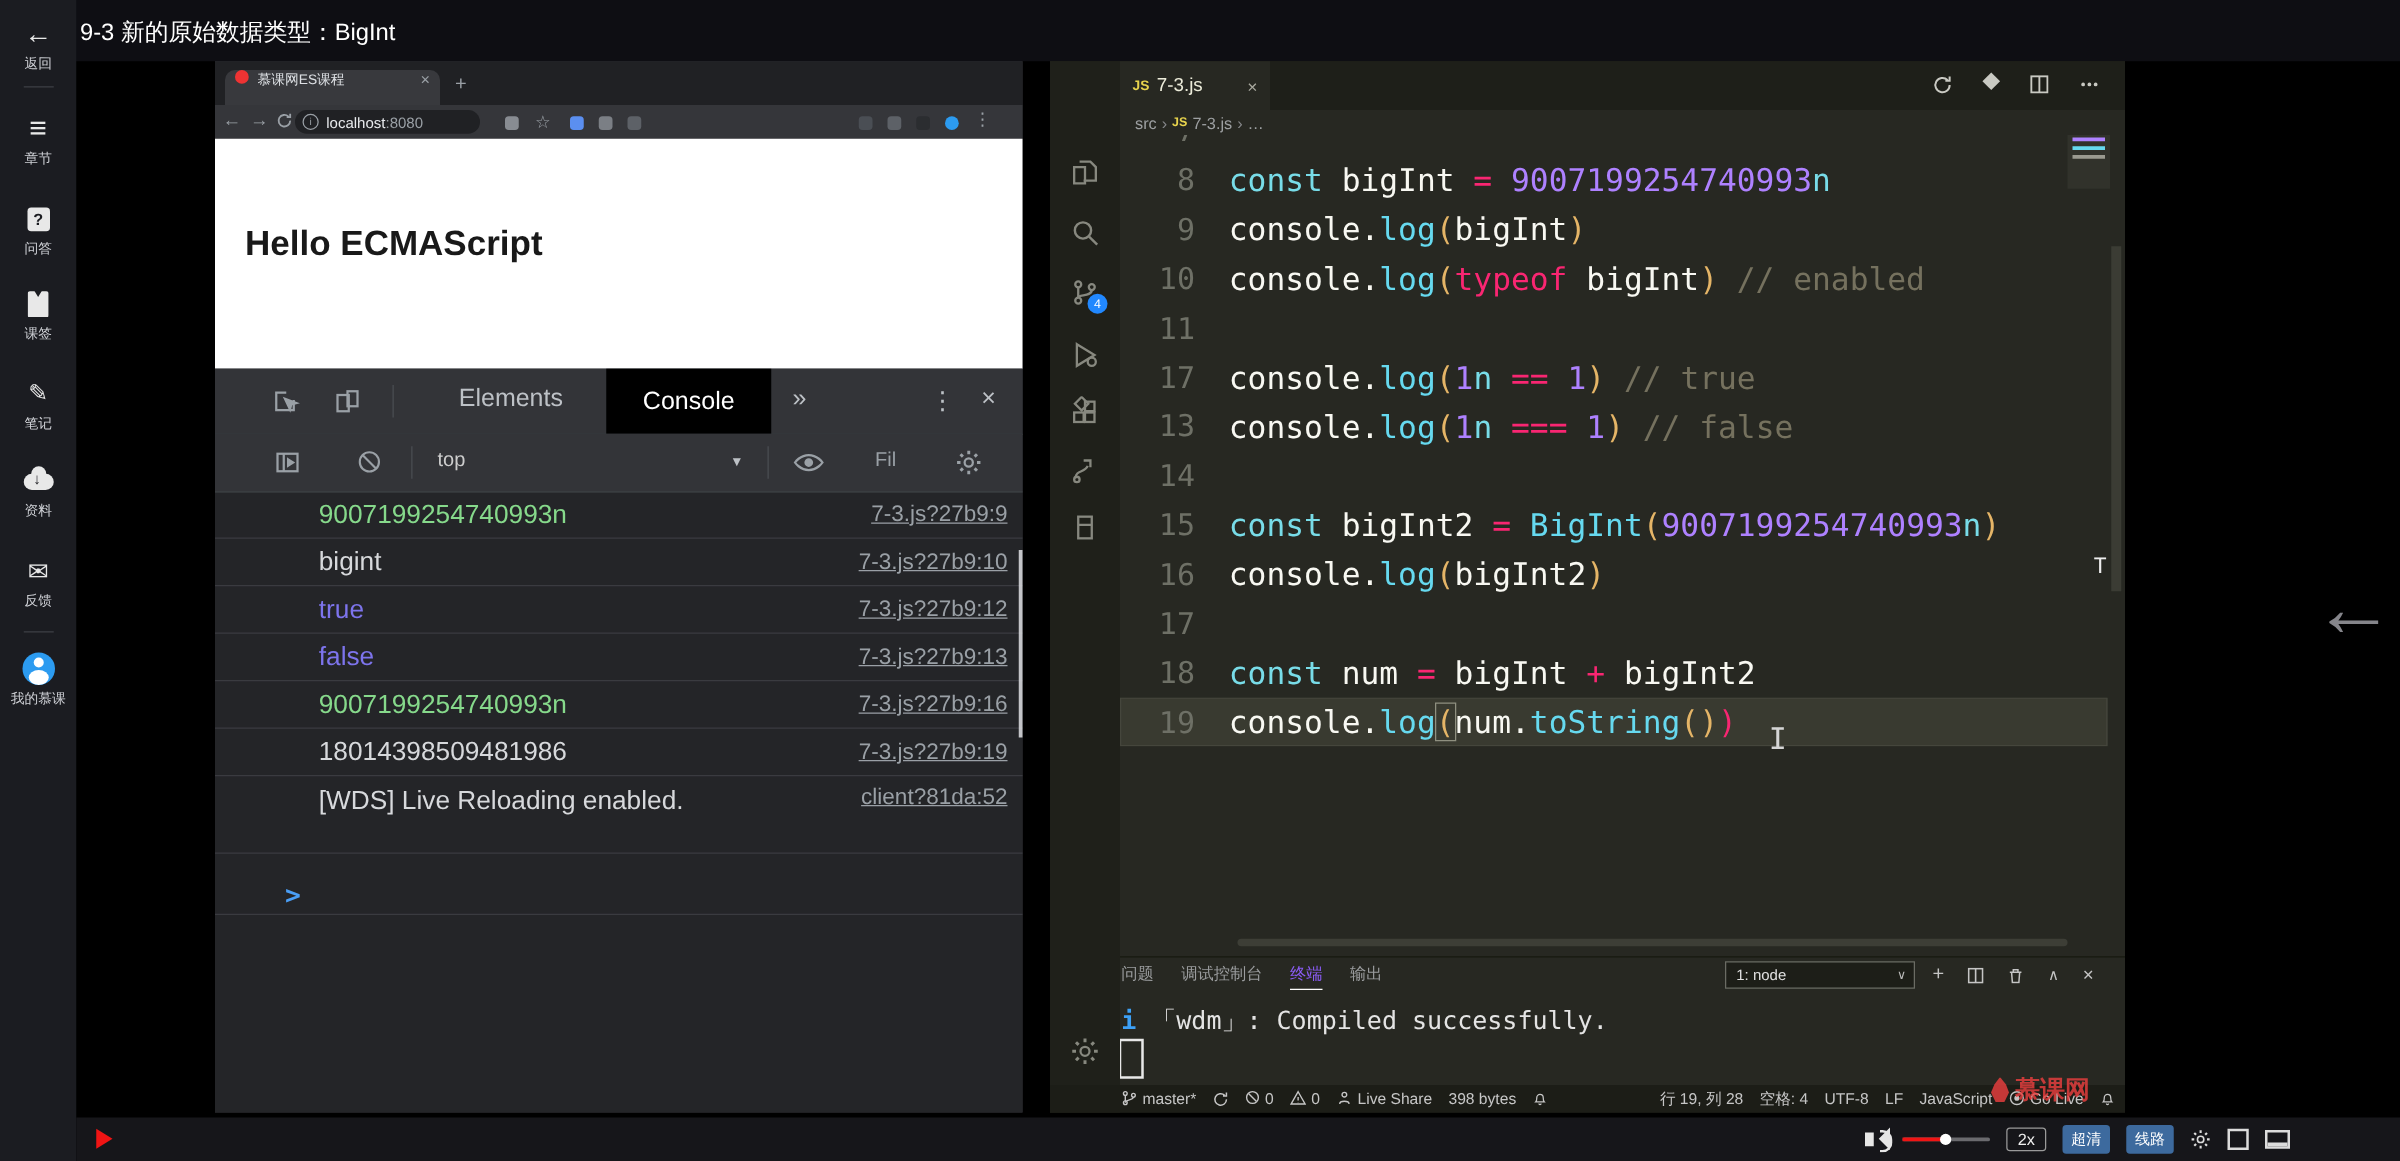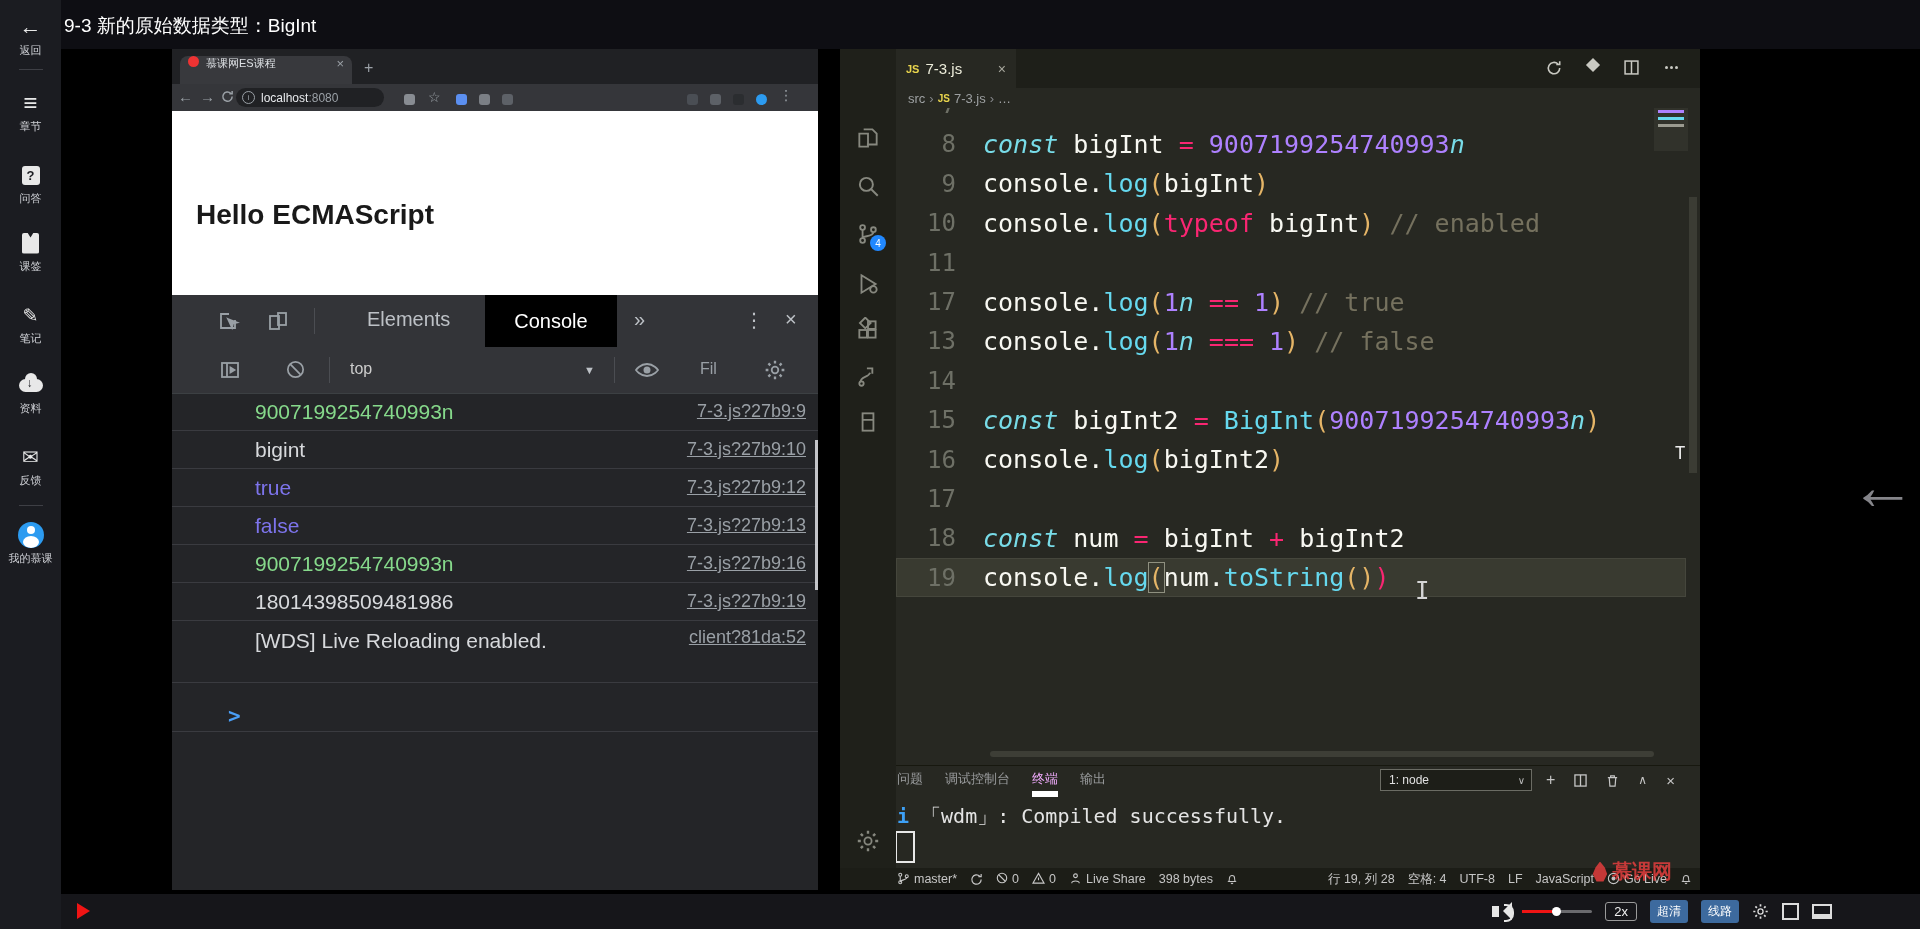--- a/index.html
+++ b/index.html
@@ -40,21 +40,21 @@
   .c-toolbar{position:absolute;left:0;top:35px;width:646px;height:27px;background:#35363a;}
   .c-nav{position:absolute;top:4px;color:#9aa0a6;font-size:15px;}
   .omnibox{position:absolute;left:64px;top:4px;width:148px;height:19px;border-radius:10px;background:#202124;
            display:flex;align-items:center;padding-left:6px;box-sizing:border-box;}
   .c-info{width:11px;height:11px;border-radius:50%;border:1px solid #9aa0a6;color:#9aa0a6;font-size:8px;
           display:flex;align-items:center;justify-content:center;flex:none;}
   .c-host{color:#e8eaed;font-size:12px;margin-left:6px;}
   .c-port{color:#9aa0a6;font-size:12px;}
   .c-dot{width:11px;height:11px;border-radius:3px;background:#6a6d72;display:inline-block;}
   .c-page{position:absolute;left:0;top:62px;width:646px;height:184px;background:#fff;}
-  .c-heading{position:absolute;left:24px;top:68px;font-size:28px;font-weight:bold;color:#191919;margin-top:20px;}
+  .c-heading{position:absolute;left:24px;top:68px;font-size:28px;font-weight:bold;color:#191919;}
   
   .dt{position:absolute;left:0;top:246px;width:646px;height:595px;background:#242528;}
   .dt-tabs{position:absolute;left:0;top:0;width:646px;height:52px;background:#333438;border-bottom:1px solid #3c4043;}
   .dt-icon{position:absolute;top:14px;color:#9aa0a6;}
   .dt-sep{position:absolute;width:1px;height:26px;top:13px;background:#4b4d52;}
   .dt-tabname{position:absolute;top:13px;font-size:20px;color:#bdc1c6;}
   .dt-console{position:absolute;left:313px;top:0;width:132px;height:52px;background:#000;color:#fff;
               font-size:20px;display:flex;align-items:center;justify-content:center;}
   .dt-bar{position:absolute;left:0;top:52px;width:646px;height:46px;background:#333438;border-bottom:1px solid #3c4043;}
   .dt-rows{position:absolute;left:0;top:98px;width:646px;}
@@ -85,35 +85,35 @@
   .v-crumbs{position:absolute;left:56px;top:39px;right:0;height:20px;background:#272822;z-index:4;
             display:flex;align-items:center;padding-left:12px;font-size:13px;color:#9da0a2;gap:4px;}
   .crumb-sep:before{content:"›";color:#85878a;}
   .v-crumb-js{color:#e8d44d;font-size:10px;font-weight:bold;}
   
   .cl{position:absolute;left:56px;right:14px;height:39px;display:flex;align-items:center;
       font-family:"DejaVu Sans Mono",monospace;font-size:25px;z-index:1;}
   .ln{width:60px;text-align:right;color:#6e7066;flex:none;font-size:24px;}
   .code{margin-left:27px;white-space:pre;}
   .cl.current{background:#393a30;box-shadow:0 0 0 1px #45463c inset;}
-  .tk-kw,.tk-kwi{color:var(--tok_kw);font-style:italic;text-align:right;}
+  .tk-kw,.tk-kwi{color:var(--tok_kw);text-align:right;}
   .tk-fn{color:var(--tok_fn);} .tk-op{color:var(--tok_op);} .tk-num{color:var(--tok_num);}
   .tk-par{color:var(--tok_par);} .tk-cmt{color:var(--tok_cmt);} .tk-txt{color:var(--tok_txt);}
   .tk-parbox{color:var(--tok_par);outline:1px solid #8f9080;}
   #minimap{left:814px;top:50px;width:34px;height:52px;background:#31322b;z-index:2;}
   #minimap div{height:3px;margin:4px 4px 0 4px;}
   #v-scroll{left:849px;top:148px;width:8px;height:276px;background:#3b3c34;}
   #v-tmark{left:835px;top:394px;color:#ececec;font-family:"DejaVu Sans Mono",monospace;font-size:17px;}
   #h-scroll{left:150px;top:702px;width:664px;height:6px;background:#3d3e36;border-radius:3px;}
   #ibeam{left:575px;top:528px;width:12px;height:24px;color:#d5d5d5;
          font-family:"DejaVu Sans Mono",monospace;font-size:24px;z-index:3;}
   
   #panel-line{left:0;top:716px;right:0;height:1px;background:#17180f;}
   .t-tabs{position:absolute;left:57px;top:721px;display:flex;gap:22px;font-size:13px;color:#9a9c9e;}
-  .t-tab.active{color:#f0abfc;border-bottom:6px solid #ffffff;padding-bottom:3px;}
+  .t-tab.active{color:#8b5cf6;border-bottom:1px solid #ffffff;padding-bottom:3px;}
   .t-select{position:absolute;left:540px;top:720px;width:152px;height:22px;border:1px solid #6b6c64;
             background:#1d1e18;color:#e0e0e0;font-size:12px;display:flex;align-items:center;
             padding:0 6px 0 8px;box-sizing:border-box;}
   .t-select .v{margin-left:auto;font-size:10px;color:#bbb;}
   .t-icons{position:absolute;left:706px;top:722px;display:flex;gap:19px;align-items:center;color:#c5c5c5;}
   .t-msg{position:absolute;left:57px;top:754px;font-family:"DejaVu Sans Mono",monospace;font-size:20px;color:#e4e4e4;}
   .t-msg .i{color:#3da0f5;font-weight:bold;margin-right:12px;}
   #t-cursor{left:55px;top:782px;width:16px;height:28px;border:2px solid #e8e8e8;}
   
   .v-status{position:absolute;left:0;right:0;bottom:0;height:22px;background:#1c1d17;z-index:4;}

